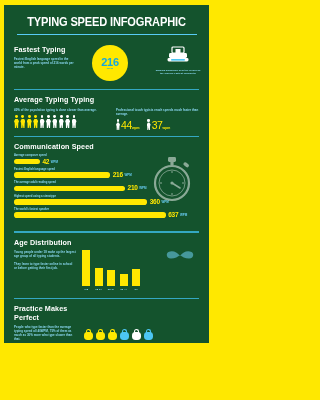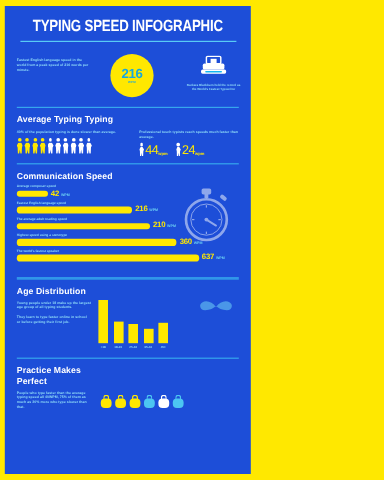--- a/index.html
+++ b/index.html
@@ -4,22 +4,22 @@
 <style>
   html,body{margin:0;padding:0;}
   body{
     width:213px;height:400px;overflow:hidden;
     background:#ffe800;
     font-family:"Liberation Sans", sans-serif;
     -webkit-font-smoothing:antialiased;
   }
   .poster{
     position:absolute;left:4px;top:5px;
-    width:205px;height:390px;
-    background:#1d4ed8;
+    width:205px;height:338px;
+    background:#14532d;
     overflow:hidden;
   }
   
   .sec-title{
     color:#ffffff;font-size:7.2px;font-weight:bold;
     letter-spacing:.1px;line-height:9px;margin:0;
   }
   .body-txt{
     color:#8fdcf8;font-size:2.9px;line-height:4.2px;
     font-weight:bold;margin:0;letter-spacing:.05px;
@@ -118,20 +118,21 @@
 
 <div class="poster">
 
   <div class="header">
     <h1>TYPING SPEED INFOGRAPHIC</h1>
     <div class="hdr-rule"></div>
   </div>
 
   <div class="s1">
     <div class="s1-txt">
+      <p class="sec-title">Fastest Typing</p>
       <p class="body-txt" style="margin-top:3px;">Fastest English language speed in the world from a peak speed of 216 words per minute.</p>
     </div>
 
     <div class="badge">
       <span class="badge-num">216</span>
       <span class="badge-unit">WPM</span>
     </div>
 
     <div class="tw-wrap">
       <svg width="22" height="17" viewBox="0 0 22 17">
@@ -205,21 +206,21 @@
                 <div class="body"></div>
               </div>
             <span class="s-num">44</span>
             <span class="s-unit">wpm</span>
           </div>
           <div class="stat">
             <div class="s-ico">
                 <div class="head"></div>
                 <div class="body"></div>
               </div>
-            <span class="s-num">24</span>
+            <span class="s-num">37</span>
             <span class="s-unit">wpm</span>
           </div>
         </div>
       </div>
     </div>
   </div>
 
   <div class="rule" style="margin:0 10px;"></div>
 
   <div class="s3">

